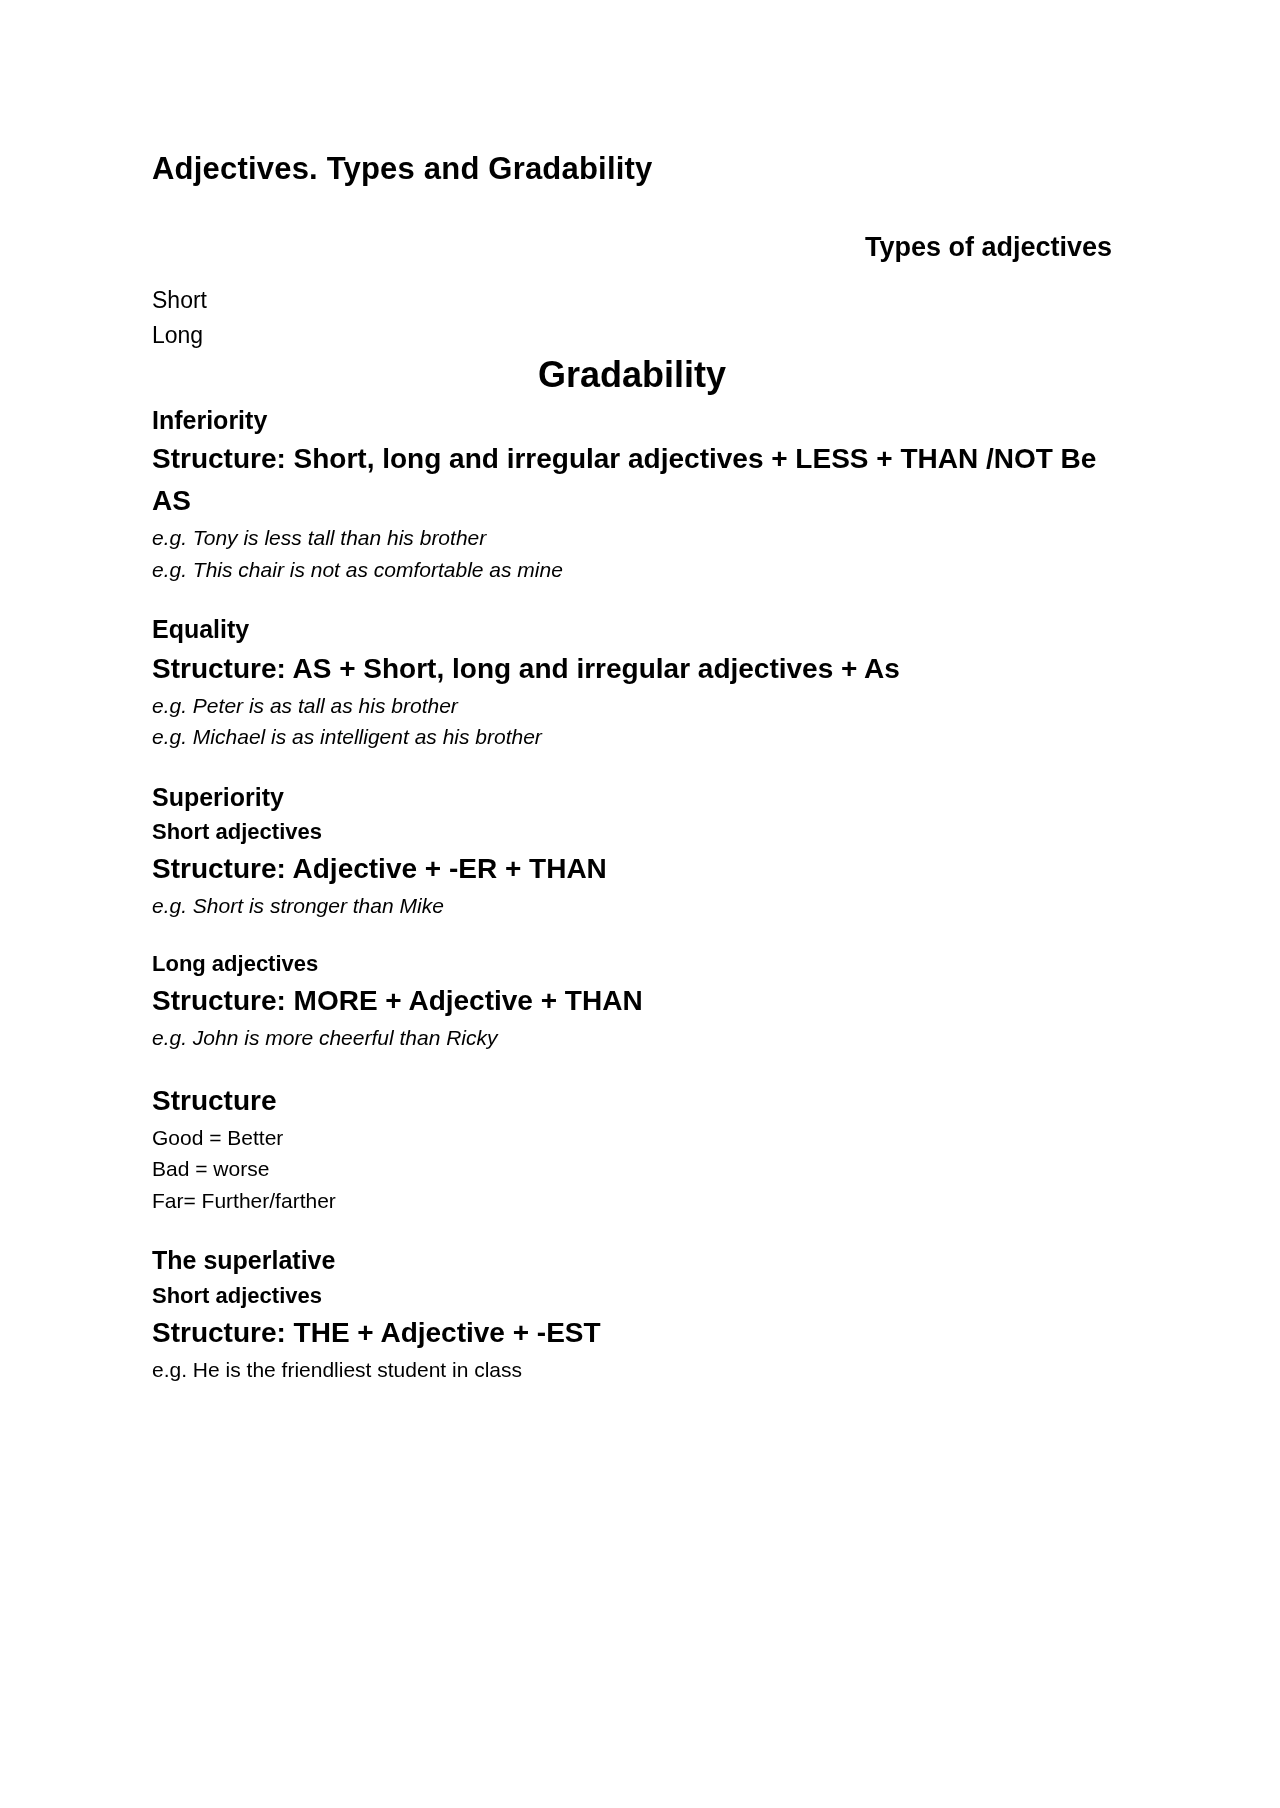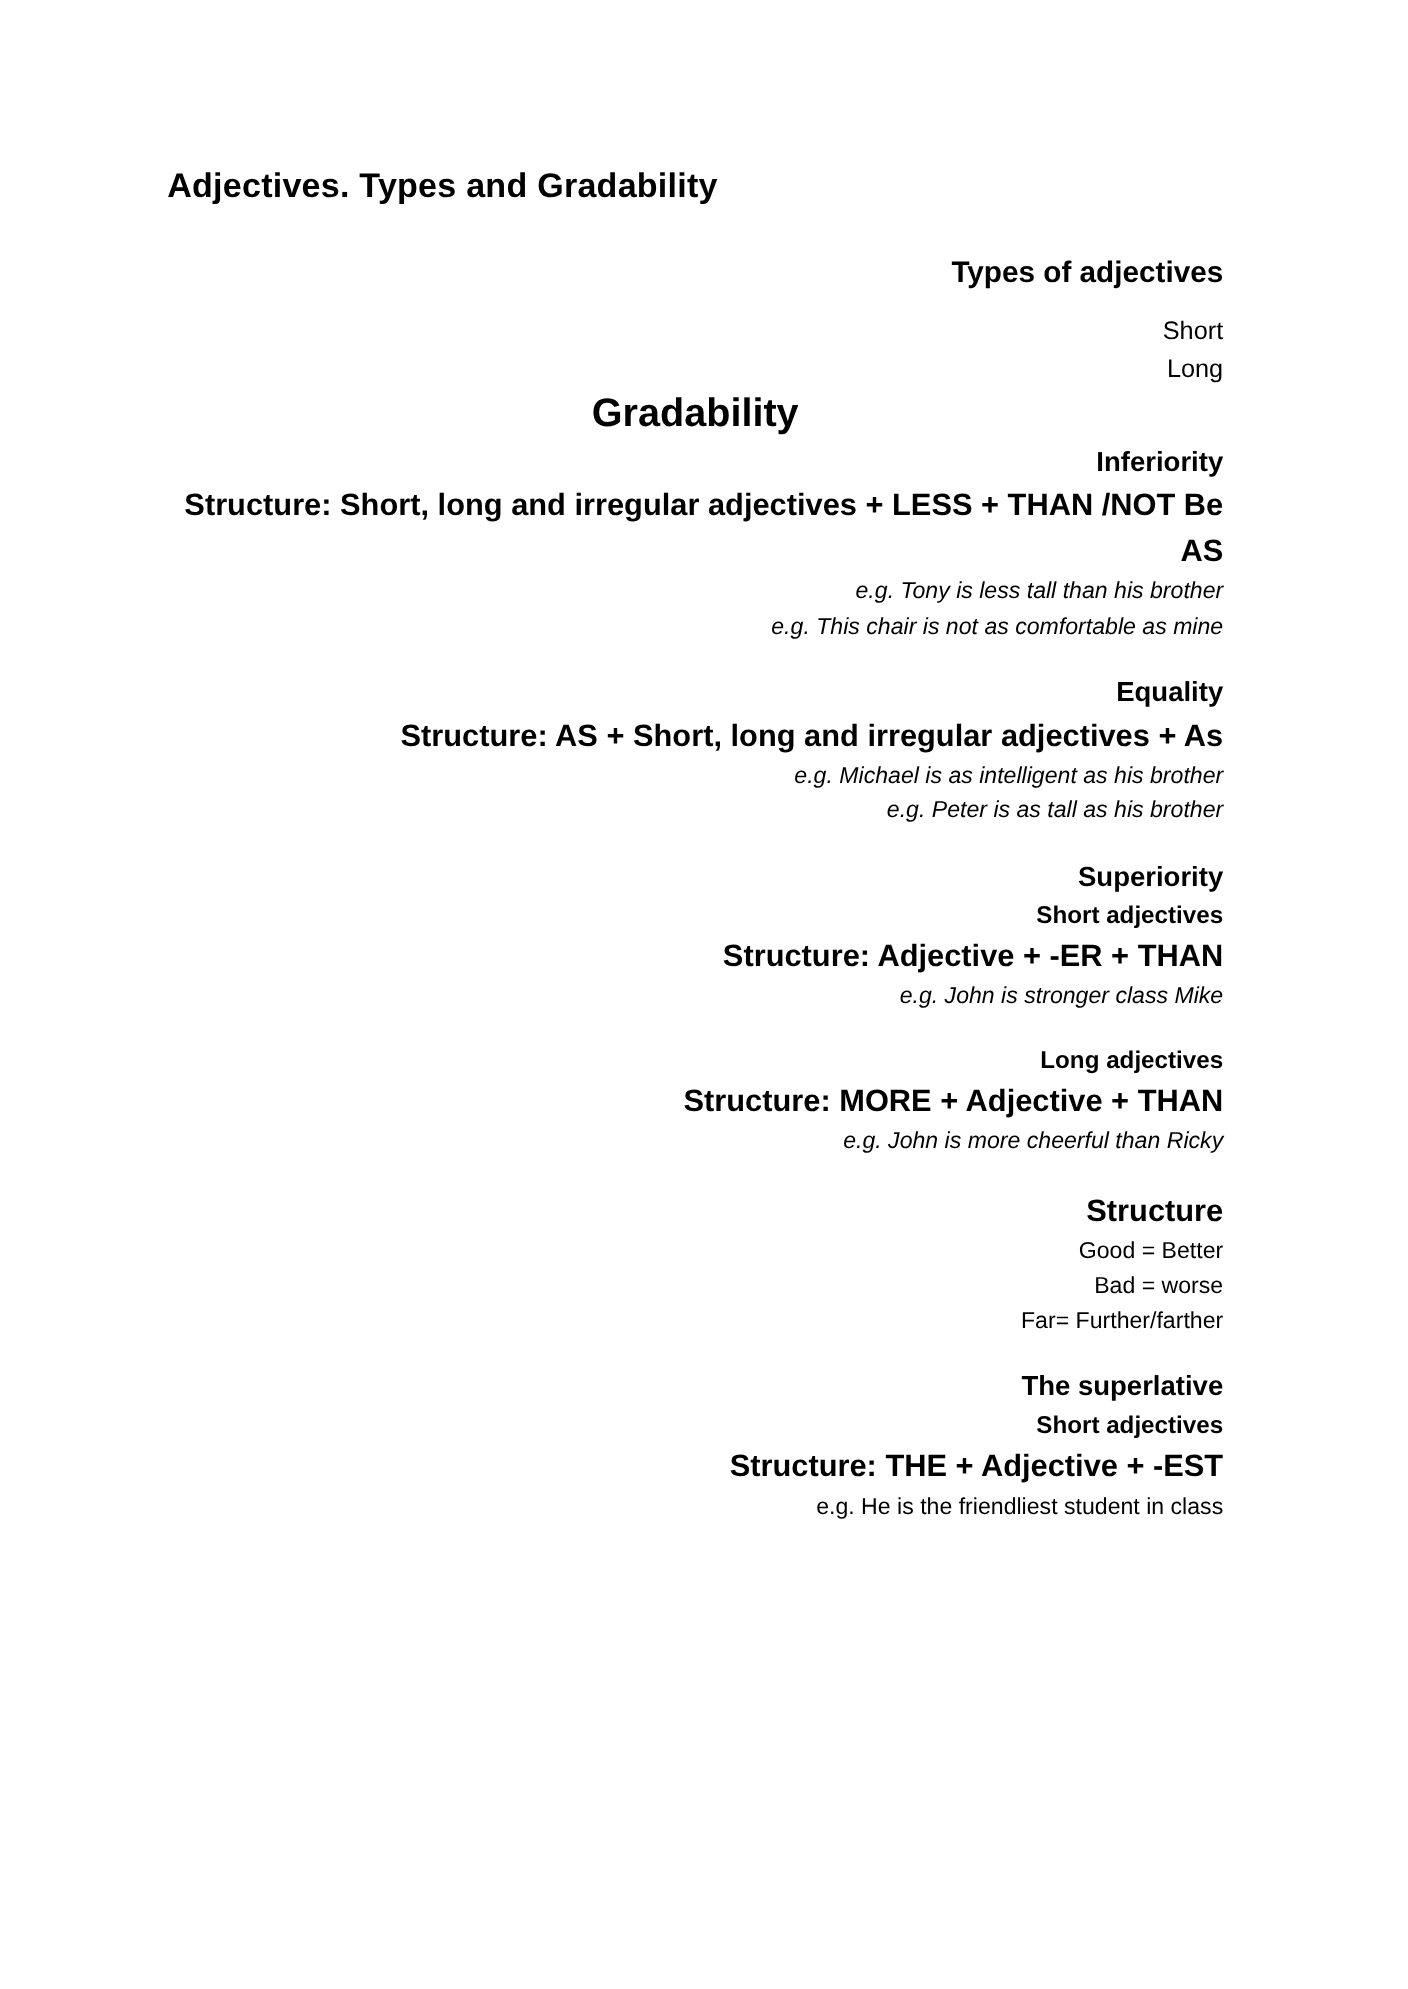--- a/index.html
+++ b/index.html
@@ -86,21 +86,20 @@
   }
   .gradability-title {
     text-align: center;
     font-size: 36px;
     font-weight: bold;
     margin: 0 0 6px 0;
     line-height: 1.2;
   }
   .block {
     margin: 0;
-    text-align: right;
   }
 </style>
 </head>
 <body>
 
 <div class="page">
   <div class="content">
 
     <h1 class="doc-title">Adjectives. Types and Gradability</h1>
 
@@ -118,33 +117,33 @@
       <p class="structure">Structure: Short, long and irregular adjectives + LESS + THAN /NOT Be AS</p>
       <p class="example">e.g. Tony is less tall than his brother</p>
       <p class="example">e.g. This chair is not as comfortable as mine</p>
     </div>
 
     <div class="gap"></div>
 
     <div class="block">
       <h3 class="heading1">Equality</h3>
       <p class="structure">Structure: AS + Short, long and irregular adjectives + As</p>
+      <p class="example">e.g. Peter is as tall as his brother</p>
       <p class="example">e.g. Michael is as intelligent as his brother</p>
-      <p class="example">e.g. Peter is as tall as his brother</p>
     </div>
 
     <div class="gap"></div>
 
     <div class="block">
       <h3 class="heading1">Superiority</h3>
 
       <div class="block">
         <h4 class="heading2">Short adjectives</h4>
         <p class="structure">Structure: Adjective + -ER + THAN</p>
-        <p class="example">e.g. John is stronger class Mike</p>
+        <p class="example">e.g. Short is stronger than Mike</p>
       </div>
 
       <div class="gap"></div>
 
       <div class="block">
         <h4 class="heading2">Long adjectives</h4>
         <p class="structure">Structure: MORE + Adjective + THAN</p>
         <p class="example">e.g. John is more cheerful than Ricky</p>
       </div>
 

